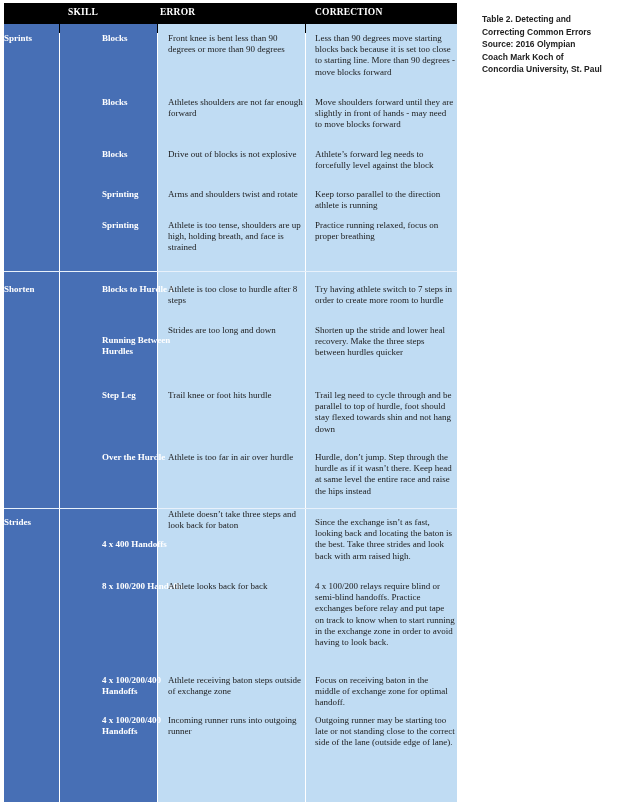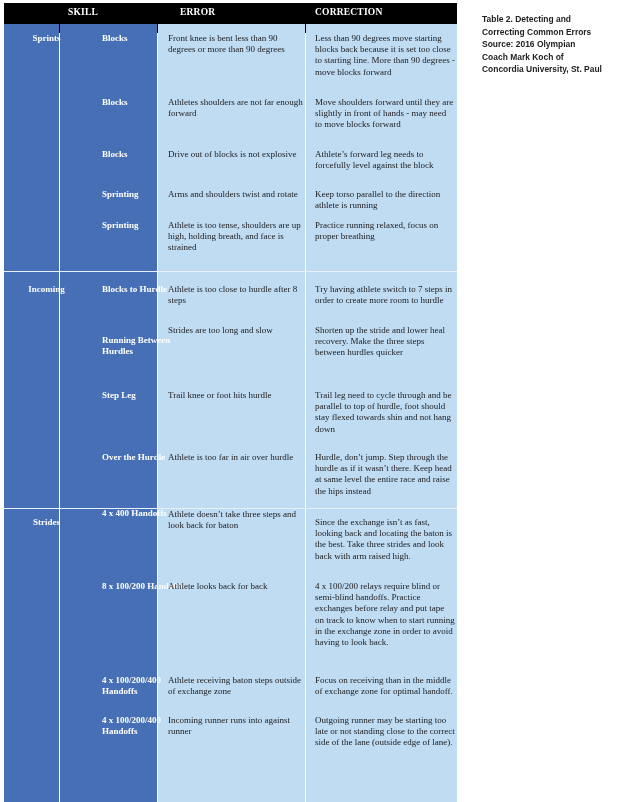--- a/index.html
+++ b/index.html
@@ -10,36 +10,36 @@
   .hcell { position: absolute; top: 4px; color: #ffffff; font-weight: bold; font-size: 9.5px; letter-spacing: 0.2px; }
   .col { position: absolute; top: 21px; bottom: 0; }
   .c1 { left: 0; width: 55px; background: #476fb5; }
   .c2 { left: 56px; width: 97px; background: #476fb5; }
   .c3 { left: 154px; width: 147px; background: #c0dcf3; }
   .c4 { left: 302px; width: 151px; background: #c0dcf3; }
   .hsep { position: absolute; left: 0; width: 453px; height: 1px; background: #e8f1fb; }
   .txt { position: absolute; font-size: 9px; line-height: 11.2px; }
   .wt { color: #ffffff; }
   .dk { color: #1b1b1b; }
-  .grp { font-weight: bold; text-align: center; width: 55px; left: 15px; }
+  .grp { font-weight: bold; text-align: left; width: 55px; left: 0; }
   .skill { left: 64px; width: 88px; font-weight: bold; padding-left: 34px; }
   .err { left: 164px; width: 135px; }
   .cor { left: 311px; width: 140px; }
   .caption { position: absolute; left: 482px; top: 13px; width: 140px;
              font-family: "Liberation Sans", "DejaVu Sans", sans-serif; font-weight: bold;
              font-size: 9.6px; line-height: 12.6px; color: #222222; transform: scaleX(0.88); transform-origin: left top; }
   .cap-line { display: block; white-space: nowrap; }
 </style>
 </head>
 <body>
 
 <div class="table-wrap">
   <div class="header">
     <span class="hcell" style="left:64px">SKILL</span>
-    <span class="hcell" style="left:176px">ERROR</span>
+    <span class="hcell" style="left:156px">ERROR</span>
     <span class="hcell" style="left:311px">CORRECTION</span>
   </div>
   <div class="col c1"></div>
   <div class="col c2"></div>
   <div class="col c3"></div>
   <div class="col c4"></div>
 
   <div class="hsep" style="top:268px"></div>
   <div class="hsep" style="top:505px"></div>
 
@@ -64,63 +64,63 @@
     <span class="txt wt skill" style="top:186px">Sprinting</span>
     <span class="txt dk err" style="top:186px">Arms and shoulders twist and rotate</span>
     <span class="txt dk cor" style="top:186px">Keep torso parallel to the direction athlete is running</span>
   </div>
   <div>
     <span class="txt wt skill" style="top:217px">Sprinting</span>
     <span class="txt dk err" style="top:217px">Athlete is too tense, shoulders are up high, holding breath, and face is strained</span>
     <span class="txt dk cor" style="top:217px">Practice running relaxed, focus on proper breathing</span>
   </div>
 
-  <span class="txt wt grp" style="top:281px">Incoming</span>
+  <span class="txt wt grp" style="top:281px">Shorten</span>
 
   <div>
     <span class="txt wt skill" style="top:281px">Blocks to Hurdle 1</span>
     <span class="txt dk err" style="top:281px">Athlete is too close to hurdle after 8 steps</span>
     <span class="txt dk cor" style="top:281px">Try having athlete switch to 7 steps in order to create more room to hurdle</span>
   </div>
   <div>
     <span class="txt wt skill" style="top:332px">Running Between Hurdles</span>
-    <span class="txt dk err" style="top:322px">Strides are too long and slow</span>
+    <span class="txt dk err" style="top:322px">Strides are too long and down</span>
     <span class="txt dk cor" style="top:322px">Shorten up the stride and lower heal recovery. Make the three steps between hurdles quicker</span>
   </div>
   <div>
     <span class="txt wt skill" style="top:387px">Step Leg</span>
     <span class="txt dk err" style="top:387px">Trail knee or foot hits hurdle</span>
     <span class="txt dk cor" style="top:387px">Trail leg need to cycle through and be parallel to top of hurdle, foot should stay flexed towards shin and not hang down</span>
   </div>
   <div>
     <span class="txt wt skill" style="top:449px">Over the Hurdle</span>
     <span class="txt dk err" style="top:449px">Athlete is too far in air over hurdle</span>
     <span class="txt dk cor" style="top:449px">Hurdle, don’t jump. Step through the hurdle as if it wasn’t there. Keep head at same level the entire race and raise the hips instead</span>
   </div>
 
   <span class="txt wt grp" style="top:514px">Strides</span>
 
   <div>
-    <span class="txt wt skill" style="top:505px">4 x 400 Handoffs</span>
+    <span class="txt wt skill" style="top:536px">4 x 400 Handoffs</span>
     <span class="txt dk err" style="top:506px">Athlete doesn’t take three steps and look back for baton</span>
     <span class="txt dk cor" style="top:514px">Since the exchange isn’t as fast, looking back and locating the baton is the best. Take three strides and look back with arm raised high.</span>
   </div>
   <div>
     <span class="txt wt skill" style="top:578px">8 x 100/200 Handoffs</span>
     <span class="txt dk err" style="top:578px">Athlete looks back for back</span>
     <span class="txt dk cor" style="top:578px">4 x 100/200 relays require blind or semi-blind handoffs. Practice exchanges before relay and put tape on track to know when to start running in the exchange zone in order to avoid having to look back.</span>
   </div>
   <div>
     <span class="txt wt skill" style="top:672px">4 x 100/200/400 Handoffs</span>
     <span class="txt dk err" style="top:672px">Athlete receiving baton steps outside of exchange zone</span>
-    <span class="txt dk cor" style="top:672px">Focus on receiving than in the middle of exchange zone for optimal handoff.</span>
+    <span class="txt dk cor" style="top:672px">Focus on receiving baton in the middle of exchange zone for optimal handoff.</span>
   </div>
   <div>
     <span class="txt wt skill" style="top:712px">4 x 100/200/400 Handoffs</span>
-    <span class="txt dk err" style="top:712px">Incoming runner runs into against runner</span>
+    <span class="txt dk err" style="top:712px">Incoming runner runs into outgoing runner</span>
     <span class="txt dk cor" style="top:712px">Outgoing runner may be starting too late or not standing close to the correct side of the lane (outside edge of lane).</span>
   </div>
 </div>
 
 <div class="caption">
   <span class="cap-line">Table 2. Detecting and</span>
   <span class="cap-line">Correcting Common Errors</span>
   <span class="cap-line">Source: 2016 Olympian</span>
   <span class="cap-line">Coach Mark Koch of</span>
   <span class="cap-line">Concordia University, St. Paul</span>

